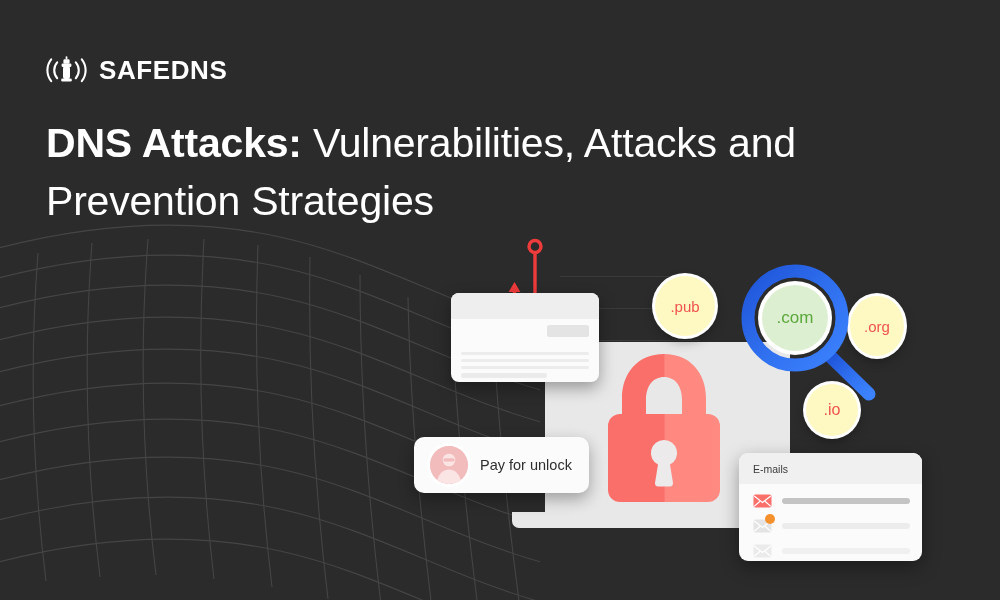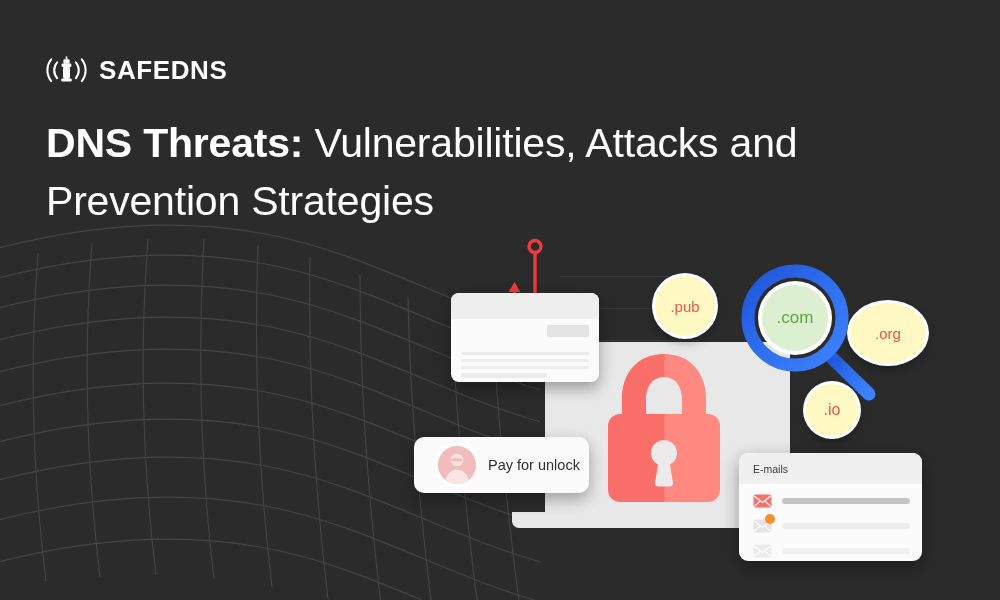--- a/index.html
+++ b/index.html
@@ -115,21 +115,21 @@
   
   .pay-chip {
     position: absolute;
     left: 414px; top: 437px;
     width: 175px; height: 56px;
     background: #fbfbfb;
     border-radius: 10px;
     box-shadow: 0 6px 16px rgba(0,0,0,.32);
     display: flex;
     align-items: center;
-    padding-left: 24px;
+    padding-left: 16px;
     gap: 12px;
   }
   .avatar {
     width: 38px; height: 38px; border-radius: 50%;
     background: #f3bcbc;
     box-shadow: 0 0 0 3px #ffffff;
     overflow: hidden;
     flex: none;
   }
   .pay-text { color: #2f2f2f; font-size: 14.5px; }
@@ -169,21 +169,21 @@
   
   .bubble {
     position: absolute;
     border-radius: 50%;
     background: #fef9c3;
     box-shadow: 0 0 0 3px #ffffff, 0 5px 12px rgba(0,0,0,.35);
     display: flex; align-items: center; justify-content: center;
     color: #f0524d;
   }
   .bubble.pub { left: 655px; top: 276px; width: 60px; height: 60px; font-size: 15px; }
-  .bubble.org { left: 850px; top: 303px; width: 76px; height: 60px; font-size: 15px; }
+  .bubble.org { left: 850px; top: 296px; width: 54px; height: 60px; font-size: 15px; }
   .bubble.io  { left: 806px; top: 384px; width: 52px; height: 52px; font-size: 16px; }
 
   
   .magnifier { position: absolute; left: 735px; top: 258px; width: 145px; height: 160px; }
   .mag-glass {
     position: absolute; left: 27px; top: 27px;
     width: 66px; height: 66px; border-radius: 50%;
     background: #dcefd0;
     box-shadow: 0 0 0 4px #ffffff;
     display: flex; align-items: center; justify-content: center;
@@ -243,21 +243,21 @@
         <path d="M7.2 7.4 A 17.5 17.5 0 0 0 7.2 29.2"></path>
 
         <path d="M31.8 10.4 A 12 12 0 0 1 31.8 26.2"></path>
         <path d="M37.8 7.4 A 17.5 17.5 0 0 1 37.8 29.2"></path>
       </g>
     </svg>
     <span class="brand-name">SAFEDNS</span>
   </div>
 
   <h1 class="headline">
-    <span class="lead">DNS Threats:</span><span> Vulnerabilities, Attacks and Prevention Strategies</span>
+    <span class="lead">DNS Attacks:</span><span> Vulnerabilities, Attacks and Prevention Strategies</span>
   </h1>
 
   <div class="illus">
 
     <div class="laptop-screen"></div>
     <svg class="padlock" viewBox="0 0 118 152" aria-hidden="true">
       <defs>
         <linearGradient id="lockg" x1="0" y1="0" x2="1" y2="0">
           <stop offset="0%" stop-color="#fb6f6a"></stop>
           <stop offset="50%" stop-color="#fb6f6a"></stop>

